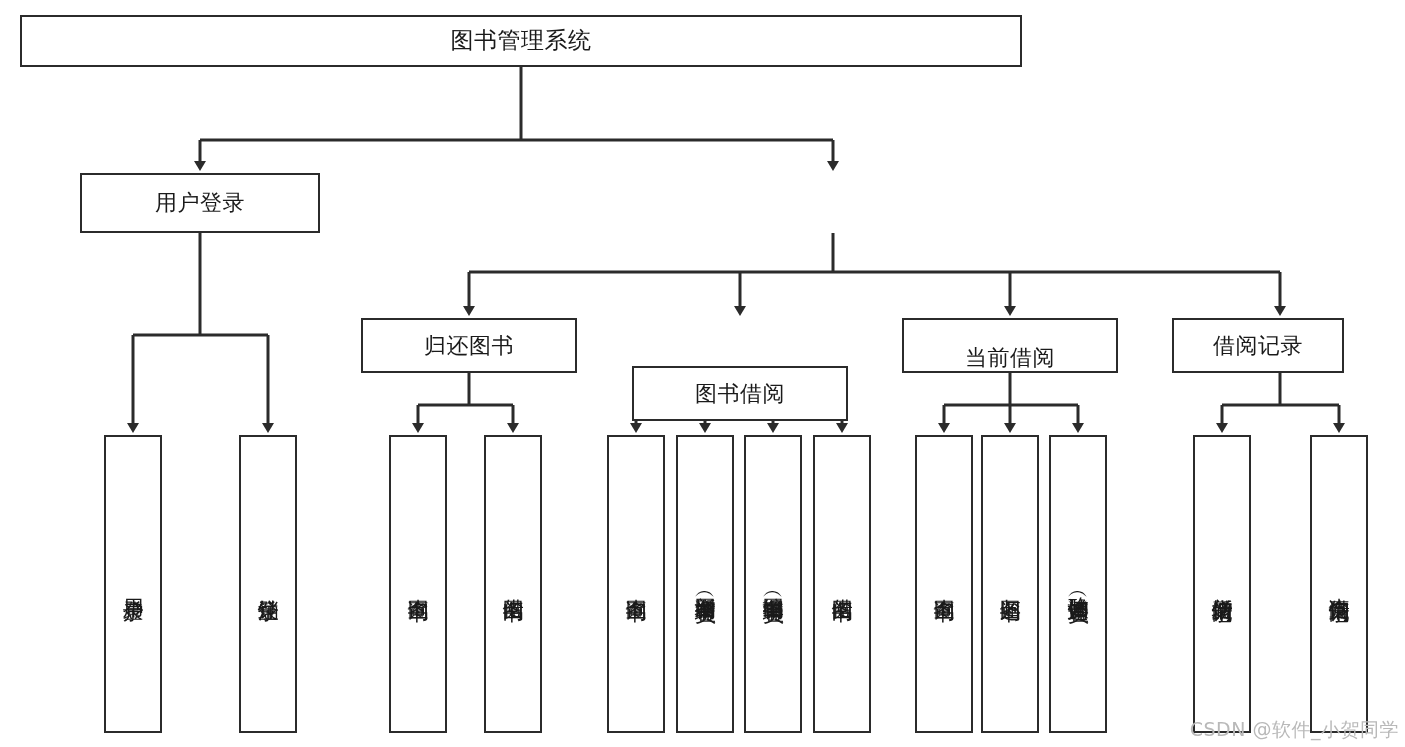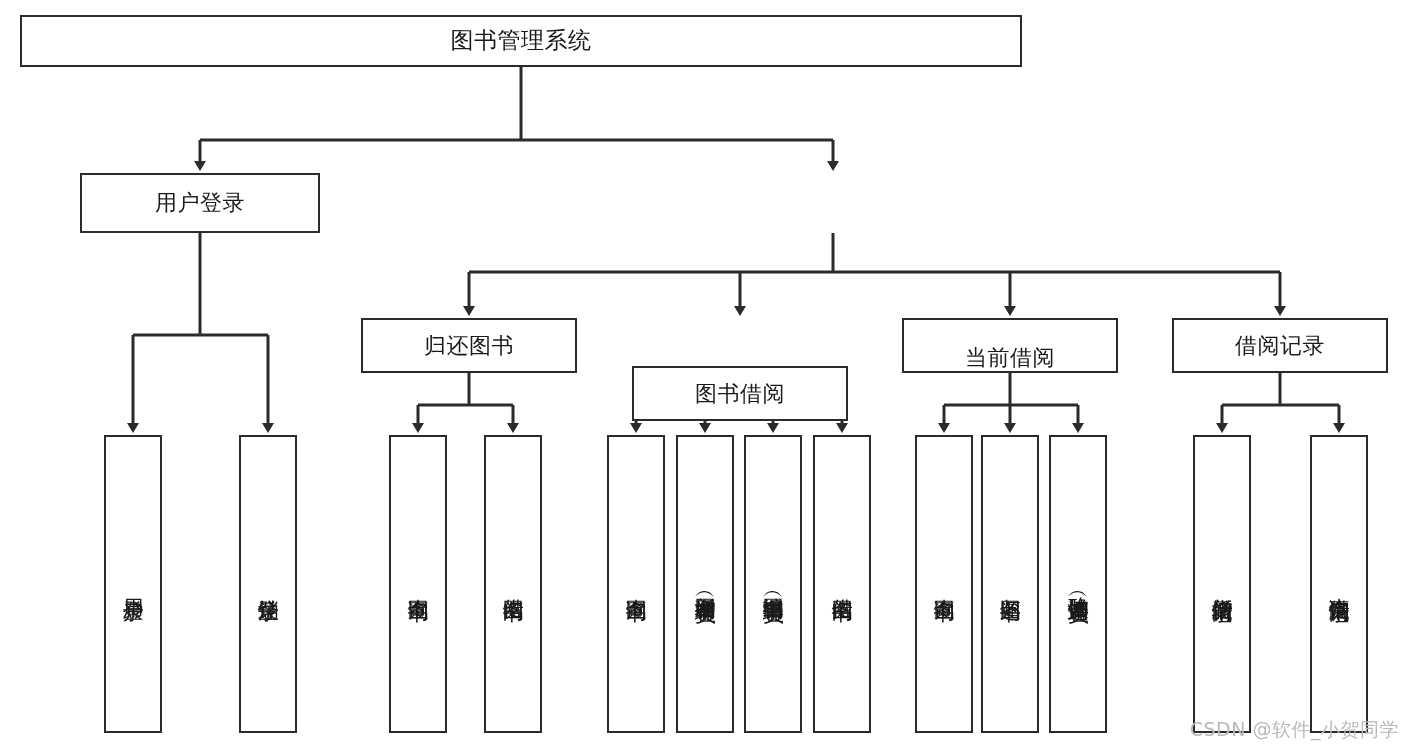--- a/index.html
+++ b/index.html
@@ -139,21 +139,21 @@
 
   <div class="node horiz" style="left:361px; top:318px; width:216px; height:55px;">
     <span class="label">归还图书</span>
   </div>
   <div class="node horiz" style="left:632px; top:318px; width:216px; height:55px;margin-top:48px;">
     <span class="label">图书借阅</span>
   </div>
   <div class="node horiz" style="left:902px; top:318px; width:216px; height:55px;align-items:flex-end;">
     <span class="label">当前借阅</span>
   </div>
-  <div class="node horiz" style="left:1172px; top:318px; width:216px; height:55px;">
+  <div class="node horiz" style="left:1172px; top:318px; width:172px; height:55px;">
     <span class="label">借阅记录</span>
   </div>
 
   <div class="node vert" style="left:104px; top:435px; width:58px; height:298px;">
     <span class="label">用户登录</span>
   </div>
   <div class="node vert" style="left:239px; top:435px; width:58px; height:298px;">
     <span class="label">注销登录</span>
   </div>
 

